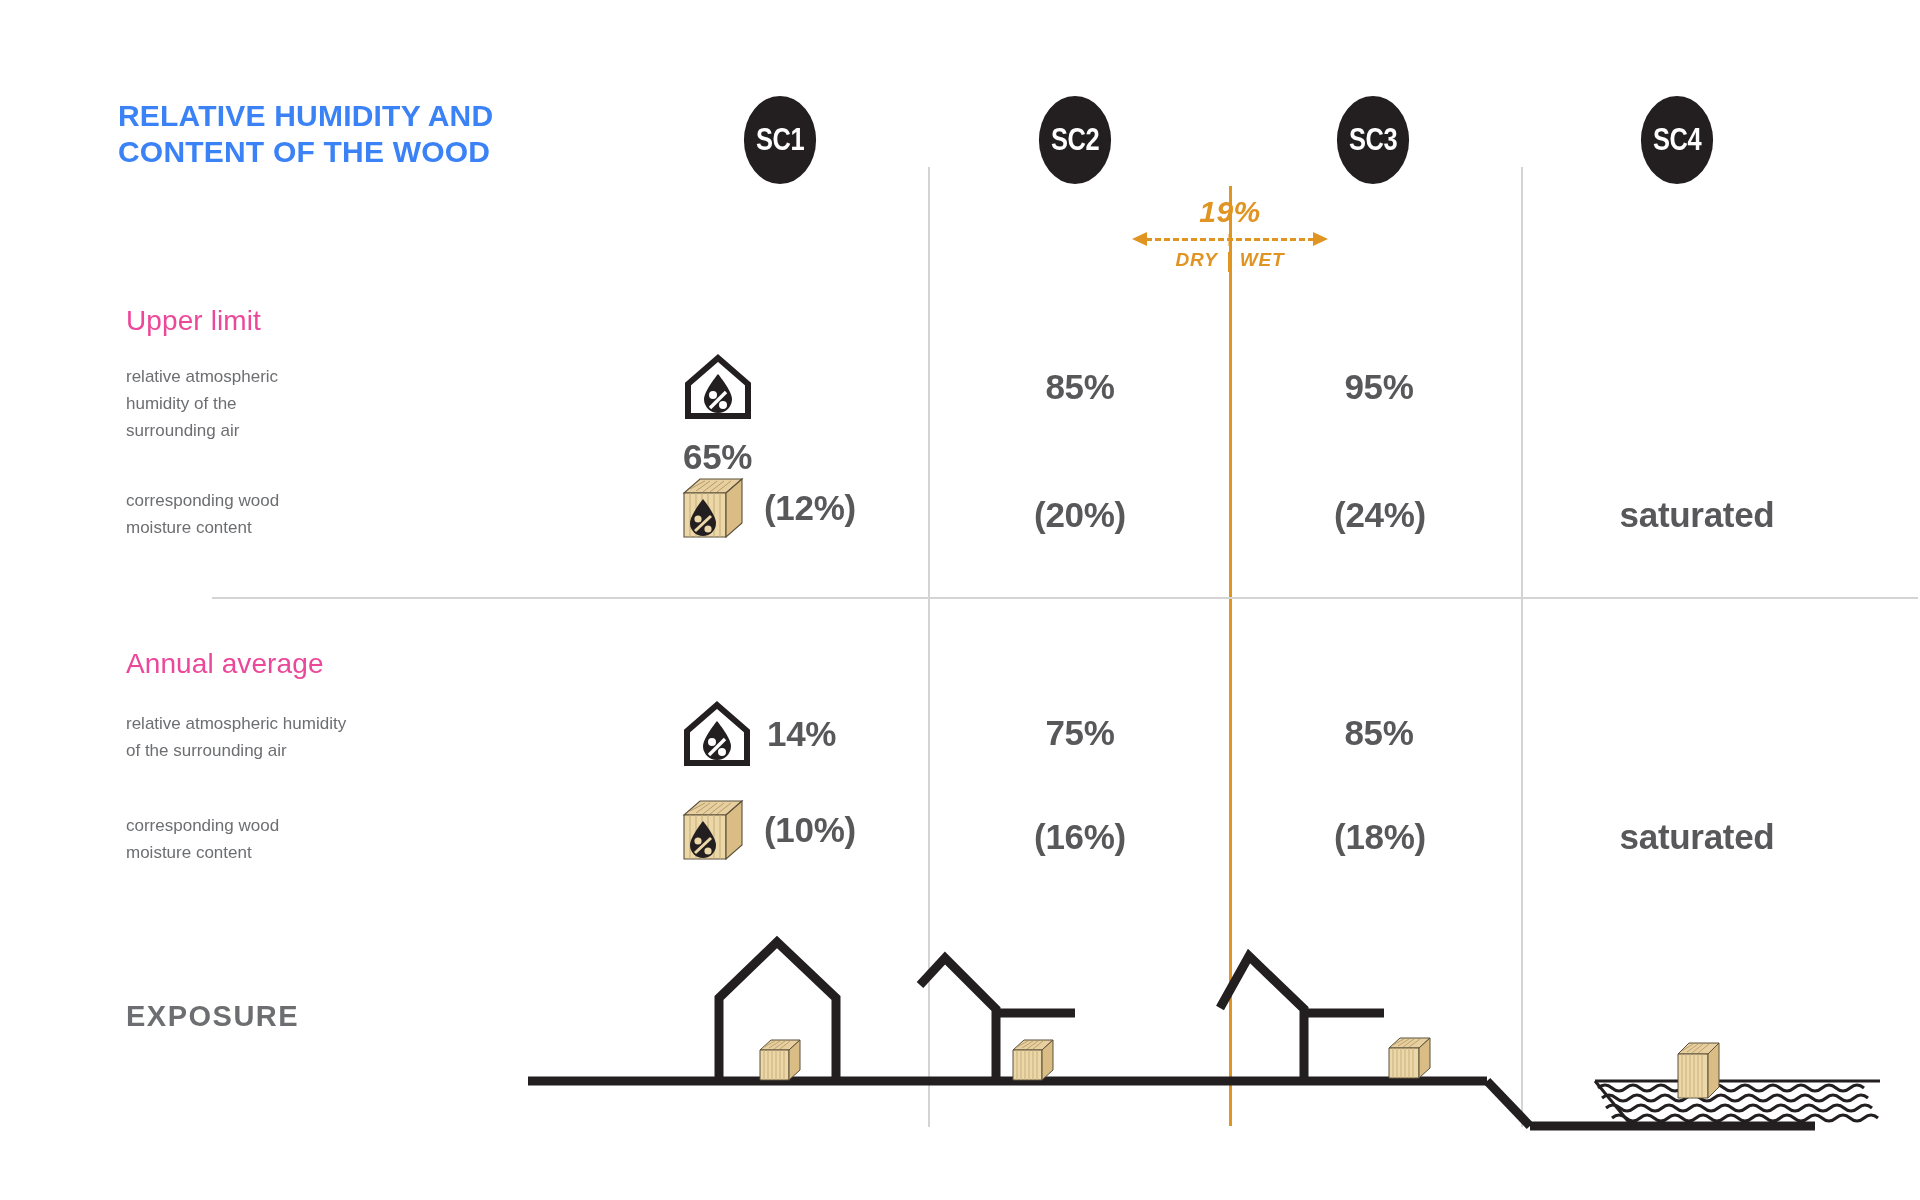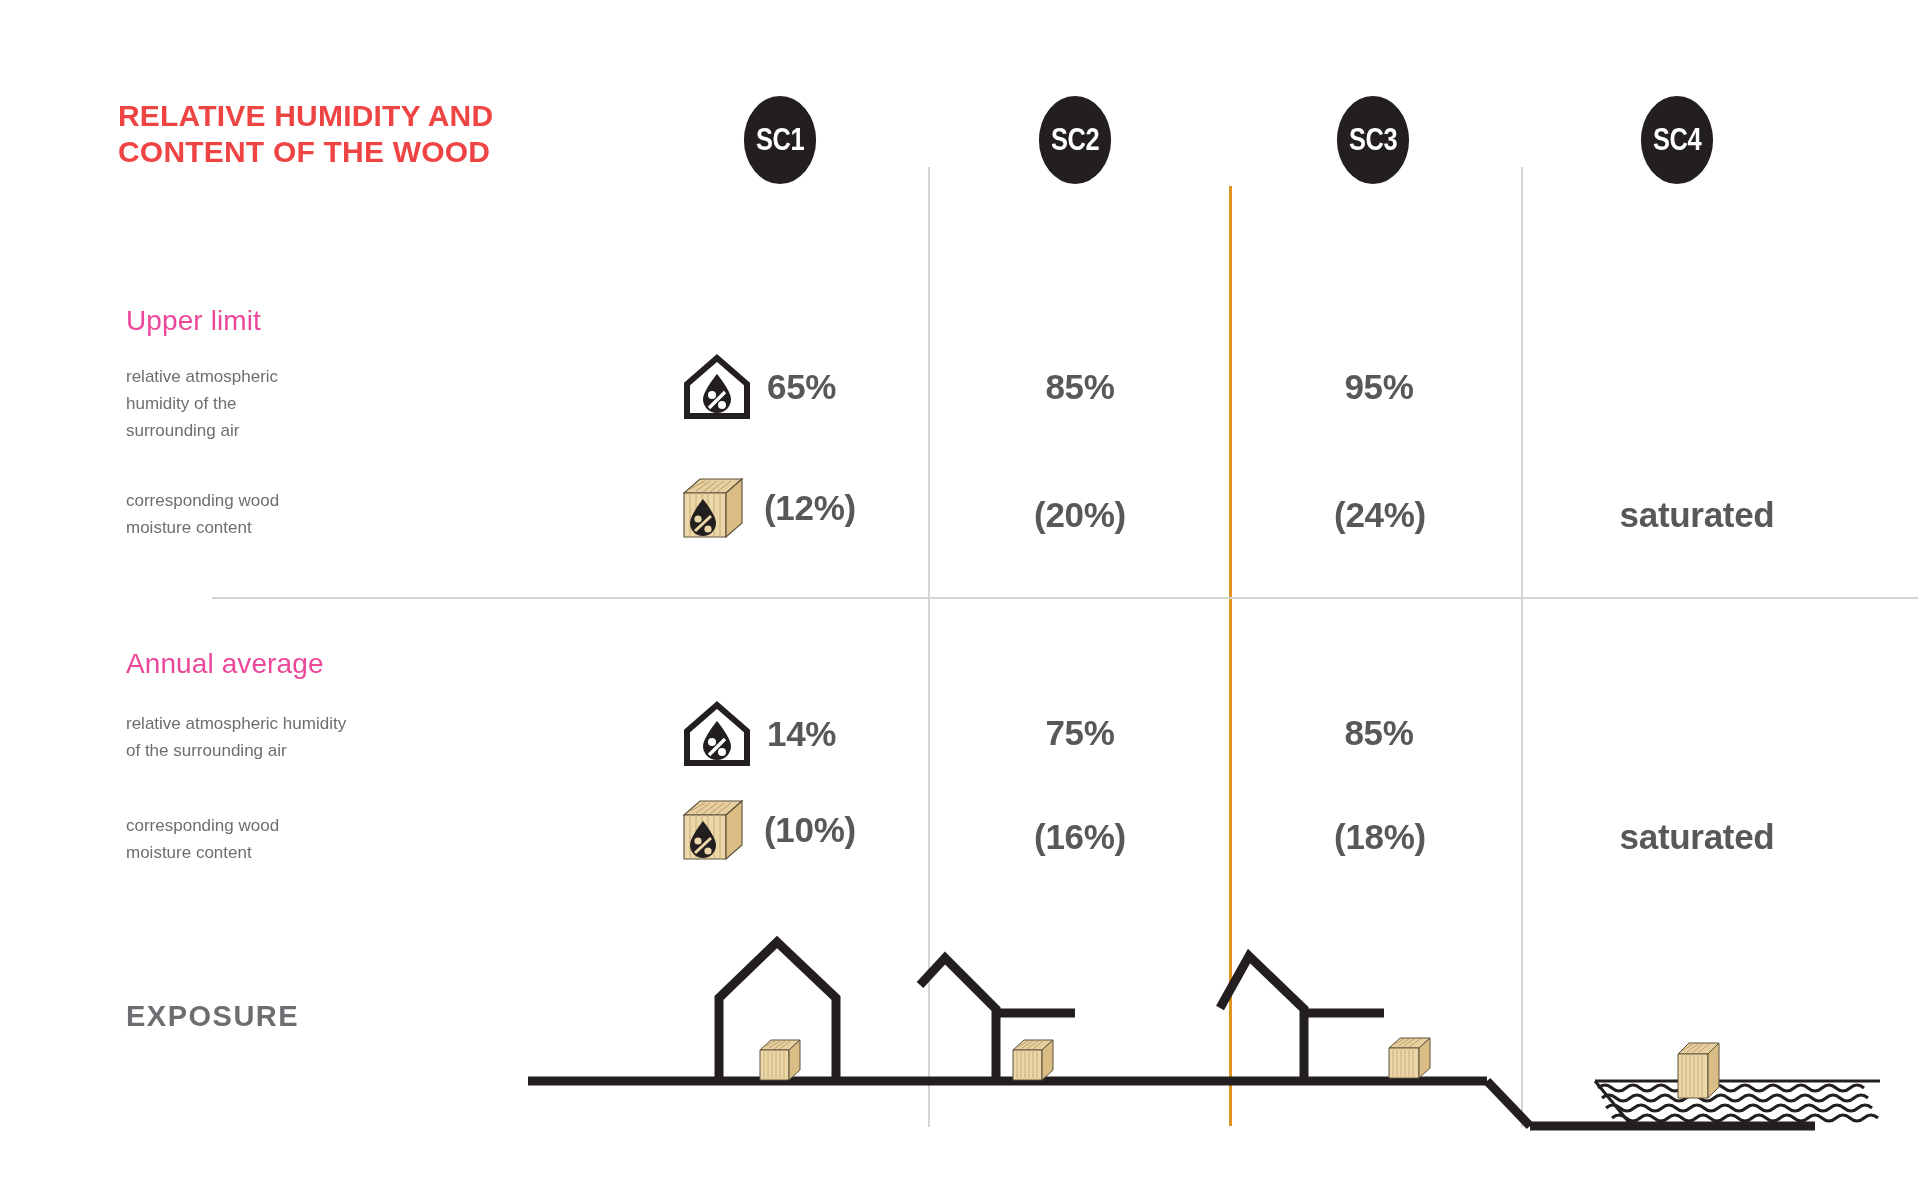--- a/index.html
+++ b/index.html
@@ -27,21 +27,21 @@
   
   #page-title {
     position: absolute;
     left: 118px;
     top: 98px;
     width: 520px;
     font-size: 30px;
     line-height: 36px;
     font-weight: bold;
     letter-spacing: 0.2px;
-    color: #ef4444;
+    color: #3b82f6;
     text-transform: uppercase;
   }
   #page-title .tl { display: block; white-space: nowrap; }
 
   
   .col-sep {
     position: absolute;
     width: 2px;
     background: #d4d4d4;
   }
@@ -236,30 +236,44 @@
   <div class="sc-badge" style="left:1031px;">
     <span>SC2</span>
   </div>
   <div class="sc-badge" style="left:1329px;">
     <span>SC3</span>
   </div>
   <div class="sc-badge" style="left:1633px;">
     <span>SC4</span>
   </div>
 
+  <div id="dry-wet-group">
+    <div id="pct-19">19%</div>
+    <div id="arrow-row">
+      <div class="arrow-head left"></div>
+      <div id="arrow-dashes"></div>
+      <div id="arrow-tick"></div>
+      <div class="arrow-head right"></div>
+    </div>
+    <div id="dry-wet-labels">
+      <span>DRY</span>
+      <span class="sepbar"></span>
+      <span>WET</span>
+    </div>
+  </div>
 
   <div class="section-heading" id="upper-limit-heading">Upper limit</div>
 
   <div class="row-label" id="ul-rh-label">
     <span id="ul-rh-label-text" style="white-space:pre-line;">relative atmospheric
 humidity of the
 surrounding air</span>
   </div>
 
-  <div class="icon-cell" style="left:683px; top:353px;">
+  <div class="icon-cell" style="left:683px; top:353px;flex-direction:column;">
     <span>
       <svg width="68" height="68" viewBox="0 0 68 68">
         <path d="M34 5 L64 31 L64 63 L4 63 L4 31 Z" fill="none" stroke="#231f20" stroke-width="6" stroke-linejoin="miter"></path>
         <path d="M34 21 C34 21 20 38 20 46 a14 14 0 0 0 28 0 C48 38 34 21 34 21 Z" fill="#231f20"></path>
         <circle cx="29" cy="42" r="4" fill="#ffffff"></circle>
         <circle cx="39" cy="52" r="4" fill="#ffffff"></circle>
         <line x1="26" y1="55" x2="42" y2="39" stroke="#ffffff" stroke-width="3.4"></line>
       </svg>
     </span>
     <span class="value" style="position:static;">65%</span>

